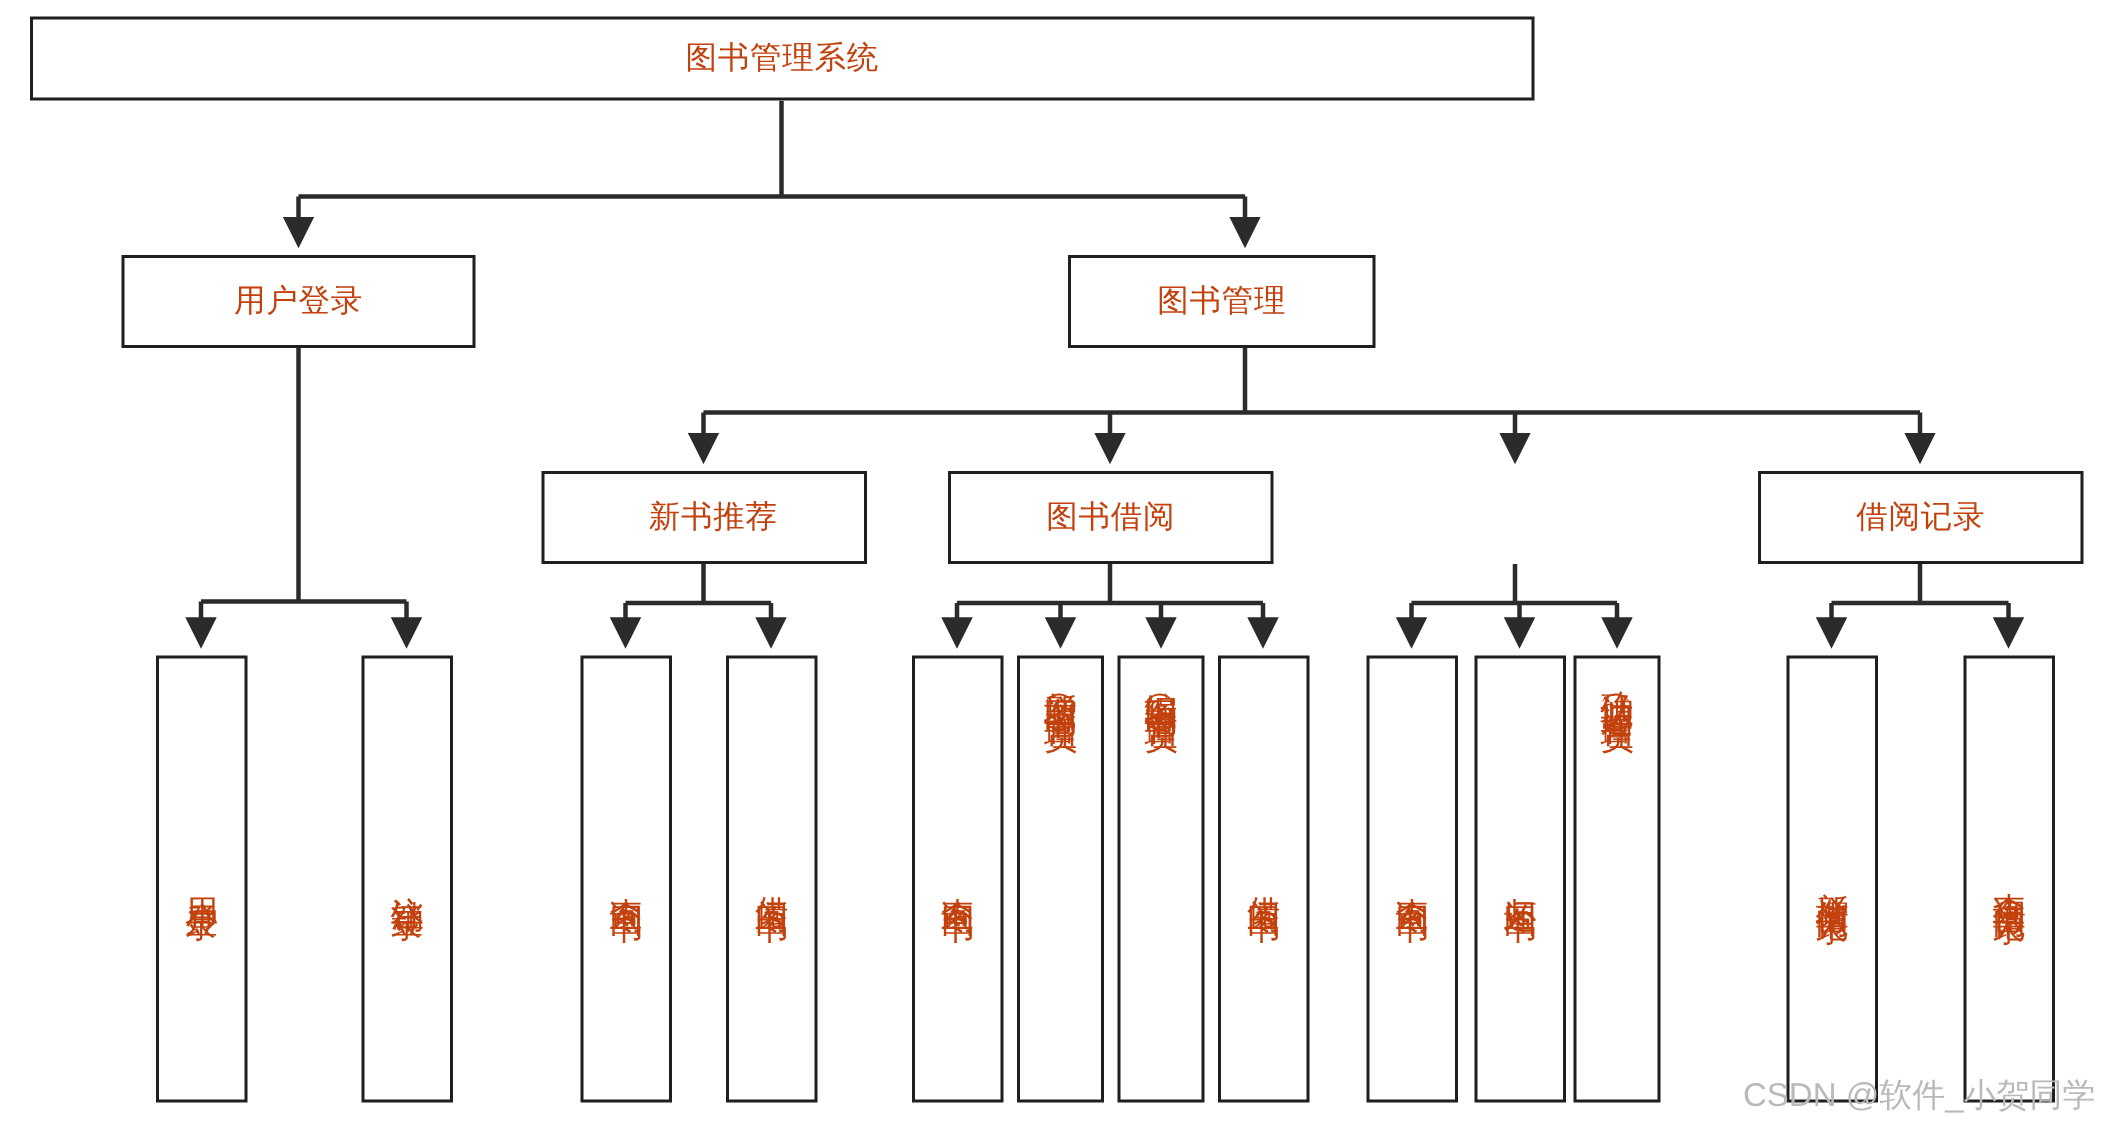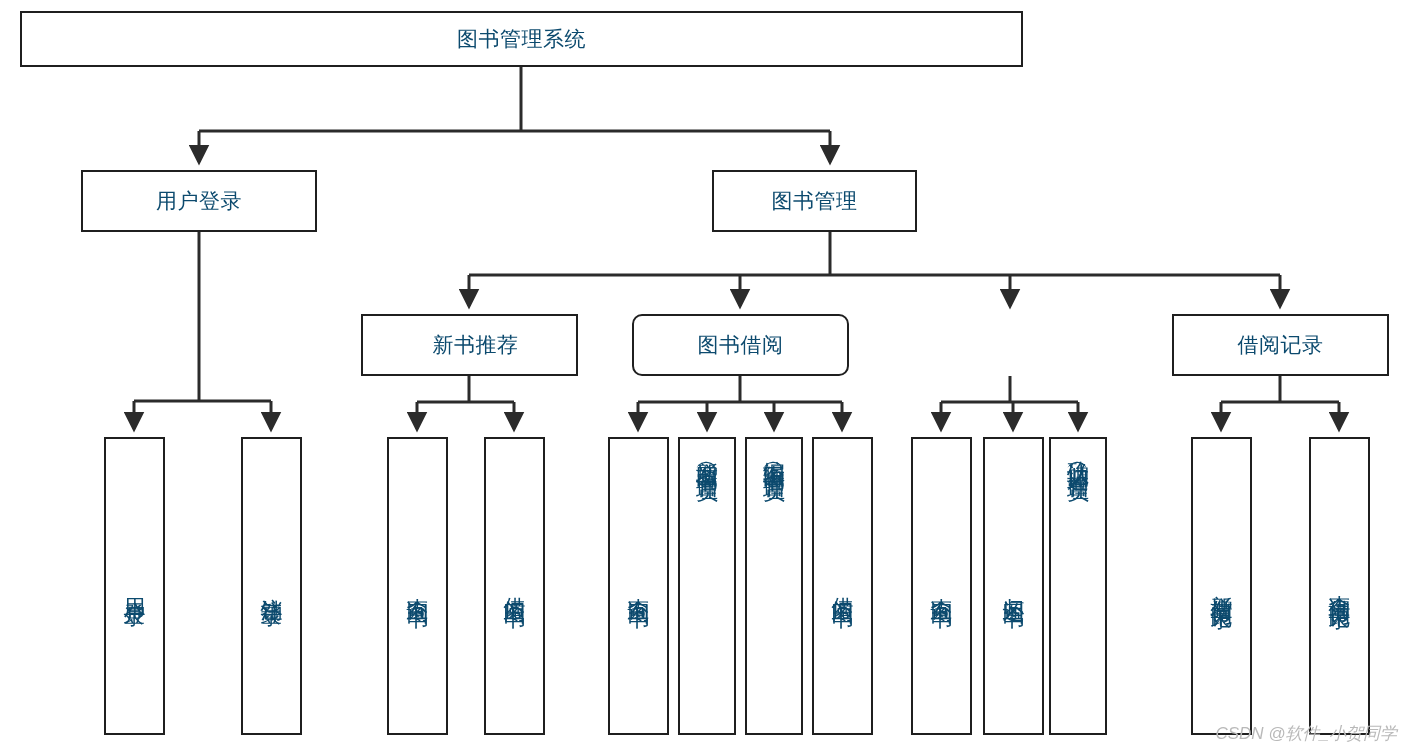--- a/index.html
+++ b/index.html
@@ -34,21 +34,21 @@
     background: #ffffff;
     display: flex;
     align-items: center;
     justify-content: center;
     color: #1a1a1a;
   }
   .node-label {
     display: block;
     text-align: center;
     line-height: 1.18;
-    color: #0c4a6e;
+    color: #c2410c;
     white-space: nowrap;
   }
   .horiz .node-label {
     font-size: 21px;
     letter-spacing: 0.5px;
   }
   .vert {
     align-items: flex-start;
     padding-top: 4px;
   }
@@ -64,25 +64,24 @@
     align-items: flex-start;
   }
   .vert.mid-text {
     align-items: center;
     padding-top: 0;
   }
   #watermark {
     position: absolute;
     right: 8px;
     bottom: 2px;
-    font-size: 17px;
+    font-size: 22px;
     color: #b9b9b9;
     white-space: nowrap;
     pointer-events: none;
-    font-style: italic;
   }
 </style>
 </head>
 <body>
 
 <div id="diagram-root">
 
   <svg id="tree-svg" viewBox="0 0 1405 747">
     <defs>
       <marker id="arrow" viewBox="0 0 12 12" refX="10" refY="6" markerWidth="7" markerHeight="7" orient="auto-start-reverse">
@@ -140,21 +139,21 @@
   <div class="node-box horiz" style="left:81px; top:170px; width:236px; height:62px;">
     <span class="node-label">用户登录</span>
   </div>
   <div class="node-box horiz" style="left:712px; top:170px; width:205px; height:62px;">
     <span class="node-label">图书管理</span>
   </div>
 
   <div class="node-box horiz" style="left:361px; top:314px; width:217px; height:62px;padding-left:12px;">
     <span class="node-label">新书推荐</span>
   </div>
-  <div class="node-box horiz" style="left:632px; top:314px; width:217px; height:62px;border-radius:10px;">
+  <div class="node-box horiz" style="left:632px; top:314px; width:217px; height:62px;">
     <span class="node-label">图书借阅</span>
   </div>
   <div class="node-box horiz" style="left:1172px; top:314px; width:217px; height:62px;">
     <span class="node-label">借阅记录</span>
   </div>
 
   <div class="node-box vert mid-text" style="left:104px; top:437px; width:61px; height:298px;">
     <span class="node-label">用户登录</span>
   </div>
   <div class="node-box vert mid-text" style="left:241px; top:437px; width:61px; height:298px;">

